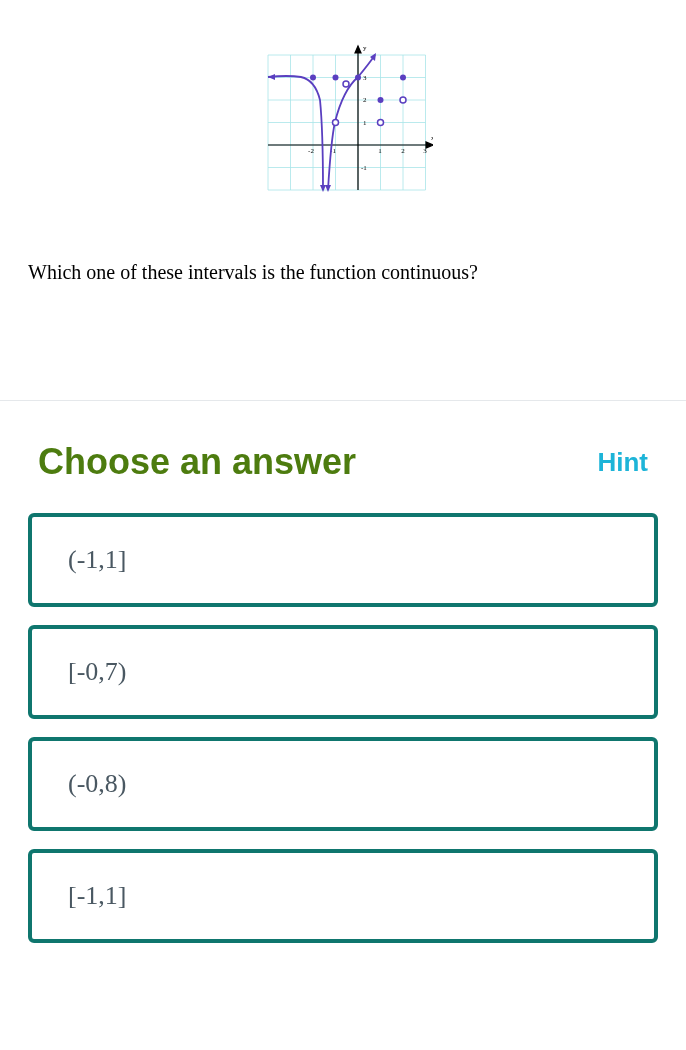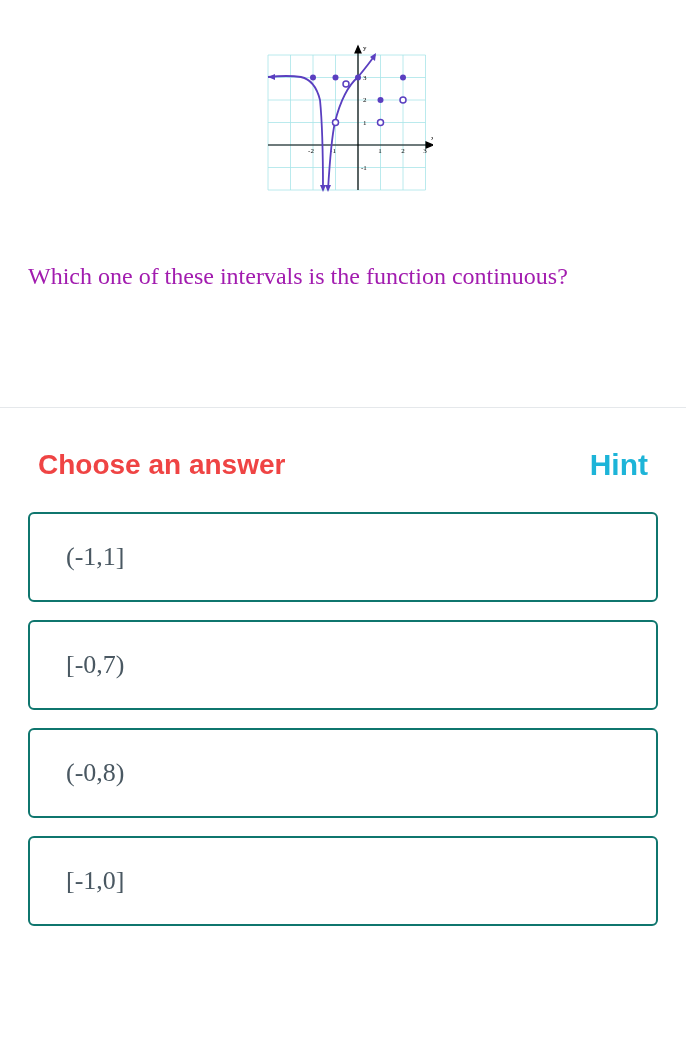--- a/index.html
+++ b/index.html
@@ -14,53 +14,53 @@
       height: 1050px;
       position: relative;
     }
     .chart-container {
       display: flex;
       justify-content: center;
       padding-top: 40px;
       padding-bottom: 20px;
     }
     .question-text {
-      font-size: 24px;
-      color: #a21caf;
+      font-size: 20px;
+      color: #000000;
       line-height: 1.75;
       padding: 30px 28px 20px 28px;
       font-family: Georgia, serif;
     }
     .answer-section {
       border-top: 1px solid #e5e8eb;
       margin-top: 90px;
       padding: 40px 28px 20px 28px;
     }
     .answer-header {
       display: flex;
       justify-content: space-between;
       align-items: center;
       margin-bottom: 30px;
       padding: 0 10px;
     }
     .choose-label {
-      font-size: 28px;
+      font-size: 36px;
       font-weight: bold;
-      color: #ef4444;
+      color: #4d7c0f;
       font-family: -apple-system, BlinkMacSystemFont, 'Segoe UI', Arial, sans-serif;
     }
     .hint-button {
-      font-size: 30px;
+      font-size: 26px;
       font-weight: bold;
       color: #1db4d8;
       font-family: -apple-system, BlinkMacSystemFont, 'Segoe UI', Arial, sans-serif;
       cursor: pointer;
     }
     .answer-option {
-      border: 2px solid #0f766e;
+      border: 4px solid #0f766e;
       border-radius: 6px;
       padding: 28px 36px;
       margin-bottom: 18px;
       font-size: 26px;
       color: #4a5862;
       cursor: pointer;
       font-family: Georgia, serif;
     }
     svg.graph {
       width: 180px;
@@ -148,14 +148,14 @@
 <div class="question-text"> Which one of these intervals is the function continuous?</div>
 
 <div class="answer-section">
   <div class="answer-header">
     <span class="choose-label">Choose an answer</span>
     <span class="hint-button">Hint</span>
   </div>
   <div class="answer-option">(-1,1]</div>
   <div class="answer-option">[-0,7)</div>
   <div class="answer-option"> (-0,8)</div>
-  <div class="answer-option">[-1,0]</div>
+  <div class="answer-option">[-1,1]</div>
 </div>
 
 </body></html>

